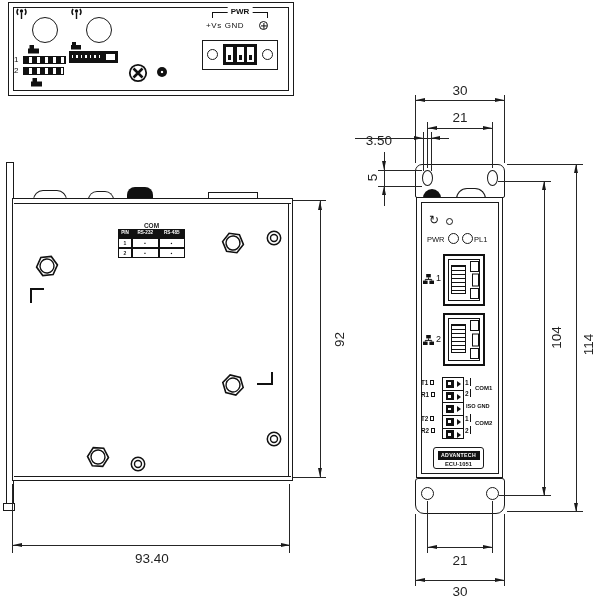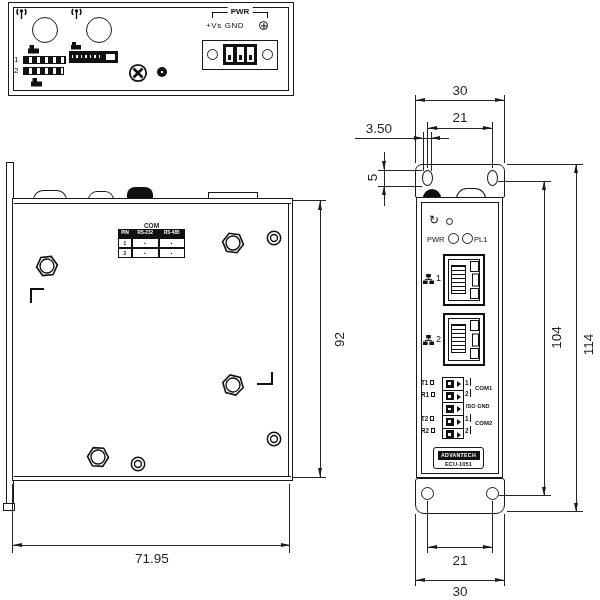--- a/index.html
+++ b/index.html
@@ -221,21 +221,21 @@
     <div class="dl" style="left:320px;top:201px;width:1.2px;height:276px"></div>
     <div class="ar u" style="left:318px;top:201px"></div>
     <div class="ar d" style="left:318px;top:468px"></div>
     <div class="lbl rot" style="left:326px;top:332px;width:26px;text-align:center">92</div>
 
     <div class="dl" style="left:12px;top:484px;width:1px;height:69px"></div>
     <div class="dl" style="left:289px;top:484px;width:1px;height:69px"></div>
     <div class="dl" style="left:13px;top:545px;width:277px;height:1.2px"></div>
     <div class="ar l" style="left:13px;top:543px"></div>
     <div class="ar r" style="left:281px;top:543px"></div>
-    <div class="lbl" style="left:112px;top:551px;width:80px;text-align:center">71.95</div>
+    <div class="lbl" style="left:112px;top:551px;width:80px;text-align:center">93.40</div>
   </div>
 
   <div class="g">
     <div class="bx" style="left:415px;top:164px;width:90px;height:34px;border-radius:7px 7px 2px 2px"></div>
     <div class="cir" style="left:421.5px;top:170px;width:11px;height:16px;border-width:1.4px"></div>
     <div class="cir" style="left:486.5px;top:170px;width:11px;height:16px;border-width:1.4px"></div>
     <div class="blk" style="left:423px;top:189px;width:18px;height:10px;border-radius:9px 9px 0 0"></div>
     <div class="bx1" style="left:456px;top:188px;width:30px;height:11px;border-radius:15px 15px 0 0;border-bottom:none"></div>
 
     <div class="bx" style="left:416px;top:197px;width:87px;height:281px"></div>
@@ -357,21 +357,21 @@
     <div class="ar r" style="left:495px;top:97.5px"></div>
     <div class="lbl" style="left:446px;top:83px;width:28px;text-align:center">30</div>
 
     <div class="dl" style="left:427px;top:122px;width:1px;height:46px"></div>
     <div class="dl" style="left:492px;top:122px;width:1px;height:46px"></div>
     <div class="dl" style="left:428px;top:128px;width:64px;height:1.2px"></div>
     <div class="ar l" style="left:428px;top:125.5px"></div>
     <div class="ar r" style="left:483px;top:125.5px"></div>
     <div class="lbl" style="left:447px;top:110px;width:26px;text-align:center">21</div>
 
-    <div class="lbl" style="left:352px;top:121px;width:40px;text-align:right">3.50</div>
+    <div class="lbl" style="left:352px;top:133px;width:40px;text-align:right">3.50</div>
     <div class="dl" style="left:355px;top:138px;width:94px;height:1.2px"></div>
     <div class="dl" style="left:422.5px;top:132px;width:1px;height:39px"></div>
     <div class="dl" style="left:430.5px;top:132px;width:1px;height:39px"></div>
     <div class="ar r" style="left:414px;top:135.5px"></div>
     <div class="ar l" style="left:431px;top:135.5px"></div>
 
     <div class="dl" style="left:378px;top:170px;width:44px;height:1px"></div>
     <div class="dl" style="left:378px;top:186px;width:44px;height:1px"></div>
     <div class="dl" style="left:384px;top:152px;width:1.2px;height:54px"></div>
     <div class="ar d" style="left:382px;top:161px"></div>

